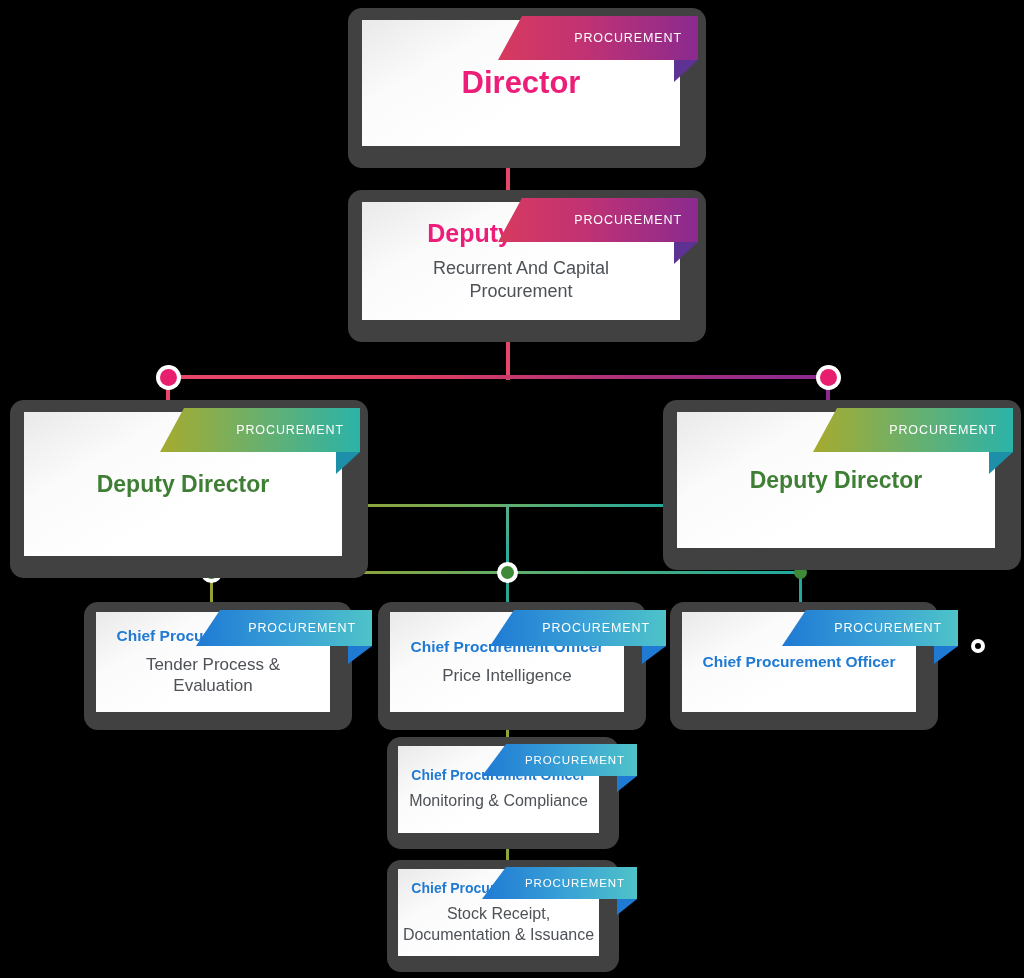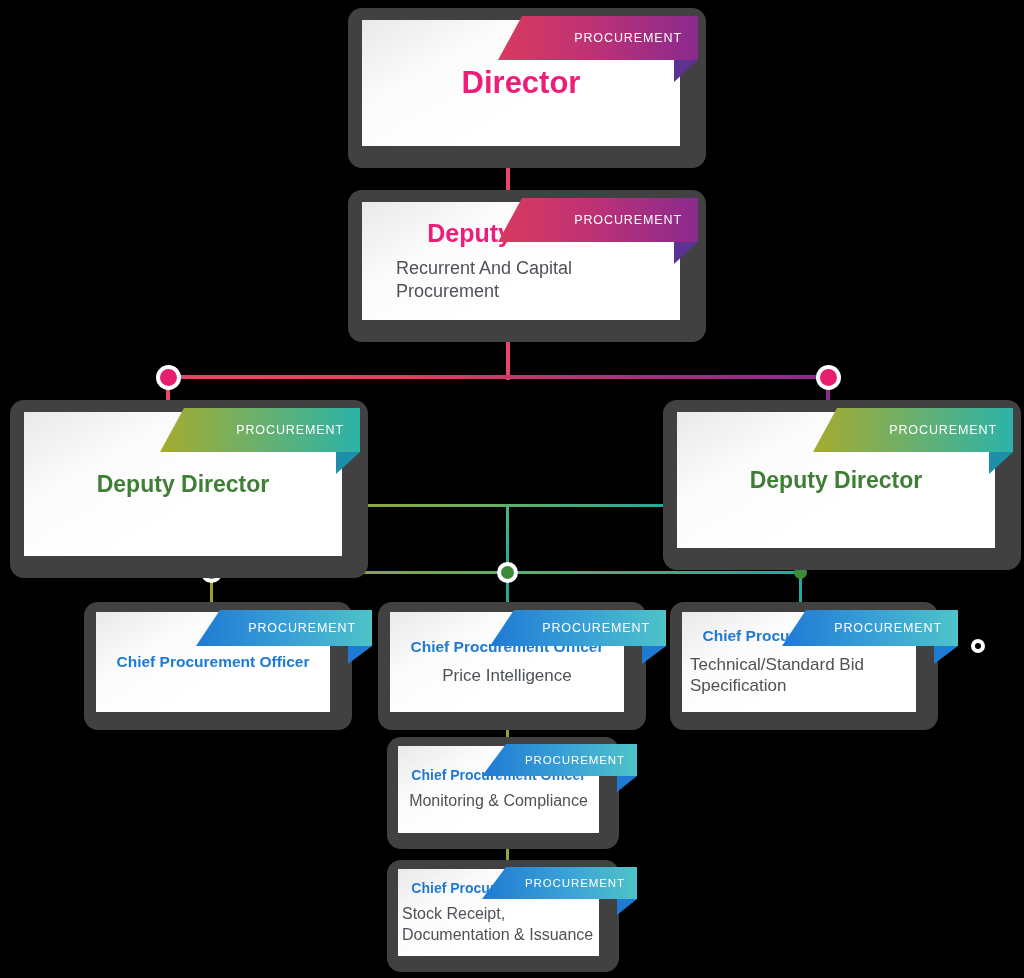--- a/index.html
+++ b/index.html
@@ -14,21 +14,21 @@
   .ring-only{position:absolute;width:14px;height:14px;border-radius:50%;
              border:4px solid #fff;box-sizing:border-box;background:transparent;}
 
   
   .node{position:absolute;}
   .frame{position:absolute;left:0;top:0;right:0;bottom:0;
          background:#414141;border-radius:14px;}
   .card{position:absolute;left:14px;top:12px;right:26px;bottom:22px;
         background:linear-gradient(150deg,#e9e9ea 0%,#fbfbfb 28%,#ffffff 60%,#ffffff 100%);
         display:flex;flex-direction:column;align-items:center;justify-content:center;
-        box-sizing:border-box;}
+        text-align:center;box-sizing:border-box;}
   .ribbon{position:absolute;height:44px;overflow:visible;z-index:4;}
   .ribbon .band{position:absolute;left:0;top:0;width:100%;height:100%;
        clip-path:polygon(24px 0,100% 0,100% 100%,0 100%);
        display:flex;align-items:center;justify-content:flex-end;
        box-sizing:border-box;padding-right:16px;}
   .ribbon .band span{color:#fff;font-size:12.5px;letter-spacing:.9px;font-weight:400;
        white-space:nowrap;}
   .ribbon .fold{position:absolute;right:0;top:100%;width:24px;height:22px;
        clip-path:polygon(0 0,100% 0,0 100%);}
   .title{font-weight:bold;line-height:1.15;}
@@ -140,20 +140,21 @@
   <div class="node lvl4" style="left:84px;top:602px;width:268px;height:128px;">
     <div class="frame"></div>
     <div class="ribbon" style="left:112px;top:8px;width:176px;height:36px;">
       <div class="band" style="background:linear-gradient(90deg,#1f7ad4 0%,#3aa2d6 55%,#4ec3c8 100%);">
         <span>PROCUREMENT</span>
       </div>
       <div class="fold" style="background:#1f7ad4;height:18px;"></div>
     </div>
     <div class="card" style="left:12px;top:10px;right:22px;bottom:18px;padding:0 12px;">
       <div class="title">Chief Procurement Officer</div>
+      <div class="sub">Tender Process &amp; Evaluation</div>
     </div>
   </div>
 
   <div class="node lvl4" style="left:378px;top:602px;width:268px;height:128px;">
     <div class="frame"></div>
     <div class="ribbon" style="left:112px;top:8px;width:176px;height:36px;">
       <div class="band" style="background:linear-gradient(90deg,#1f7ad4 0%,#3aa2d6 55%,#4ec3c8 100%);">
         <span>PROCUREMENT</span>
       </div>
       <div class="fold" style="background:#1f7ad4;height:18px;"></div>
@@ -167,21 +168,20 @@
   <div class="node lvl4" style="left:670px;top:602px;width:268px;height:128px;">
     <div class="frame"></div>
     <div class="ribbon" style="left:112px;top:8px;width:176px;height:36px;">
       <div class="band" style="background:linear-gradient(90deg,#1f7ad4 0%,#3aa2d6 55%,#4ec3c8 100%);">
         <span>PROCUREMENT</span>
       </div>
       <div class="fold" style="background:#1f7ad4;height:18px;"></div>
     </div>
     <div class="card" style="left:12px;top:10px;right:22px;bottom:18px;padding:0 8px;">
       <div class="title">Chief Procurement Officer</div>
-      <div class="sub">Technical/Standard Bid Specification</div>
     </div>
   </div>
 
   <div class="node lvl5" style="left:387px;top:737px;width:232px;height:112px;">
     <div class="frame"></div>
     <div class="ribbon" style="left:95px;top:7px;width:155px;height:32px;">
       <div class="band" style="background:linear-gradient(90deg,#1f7ad4 0%,#3aa2d6 55%,#4ec3c8 100%);padding-right:12px;">
         <span style="font-size:11.5px;">PROCUREMENT</span>
       </div>
       <div class="fold" style="background:#1f7ad4;height:16px;width:20px;"></div>

